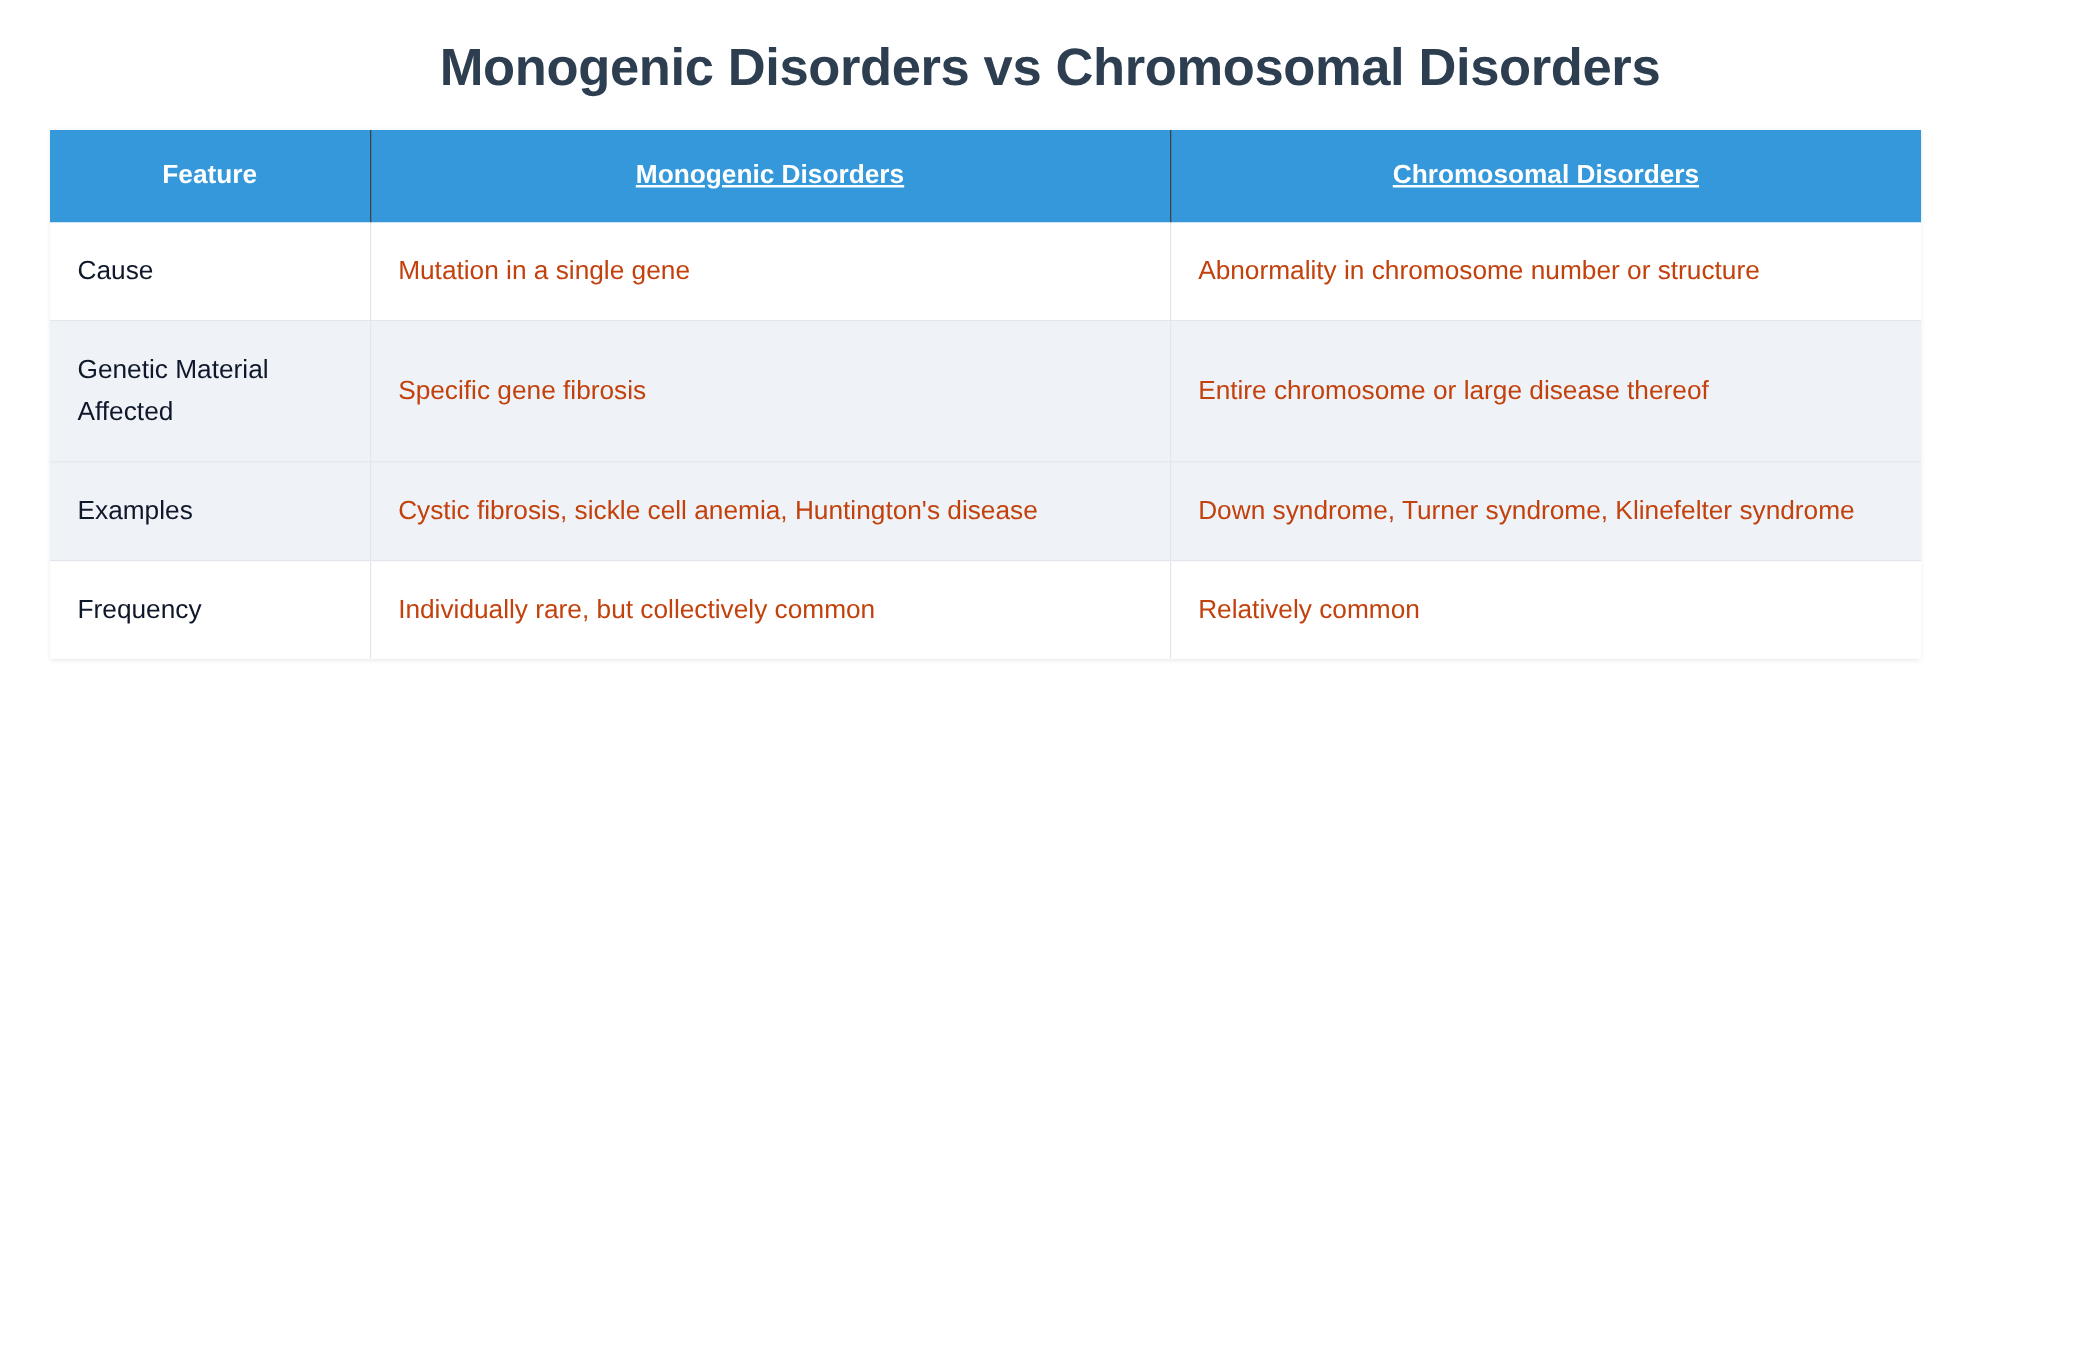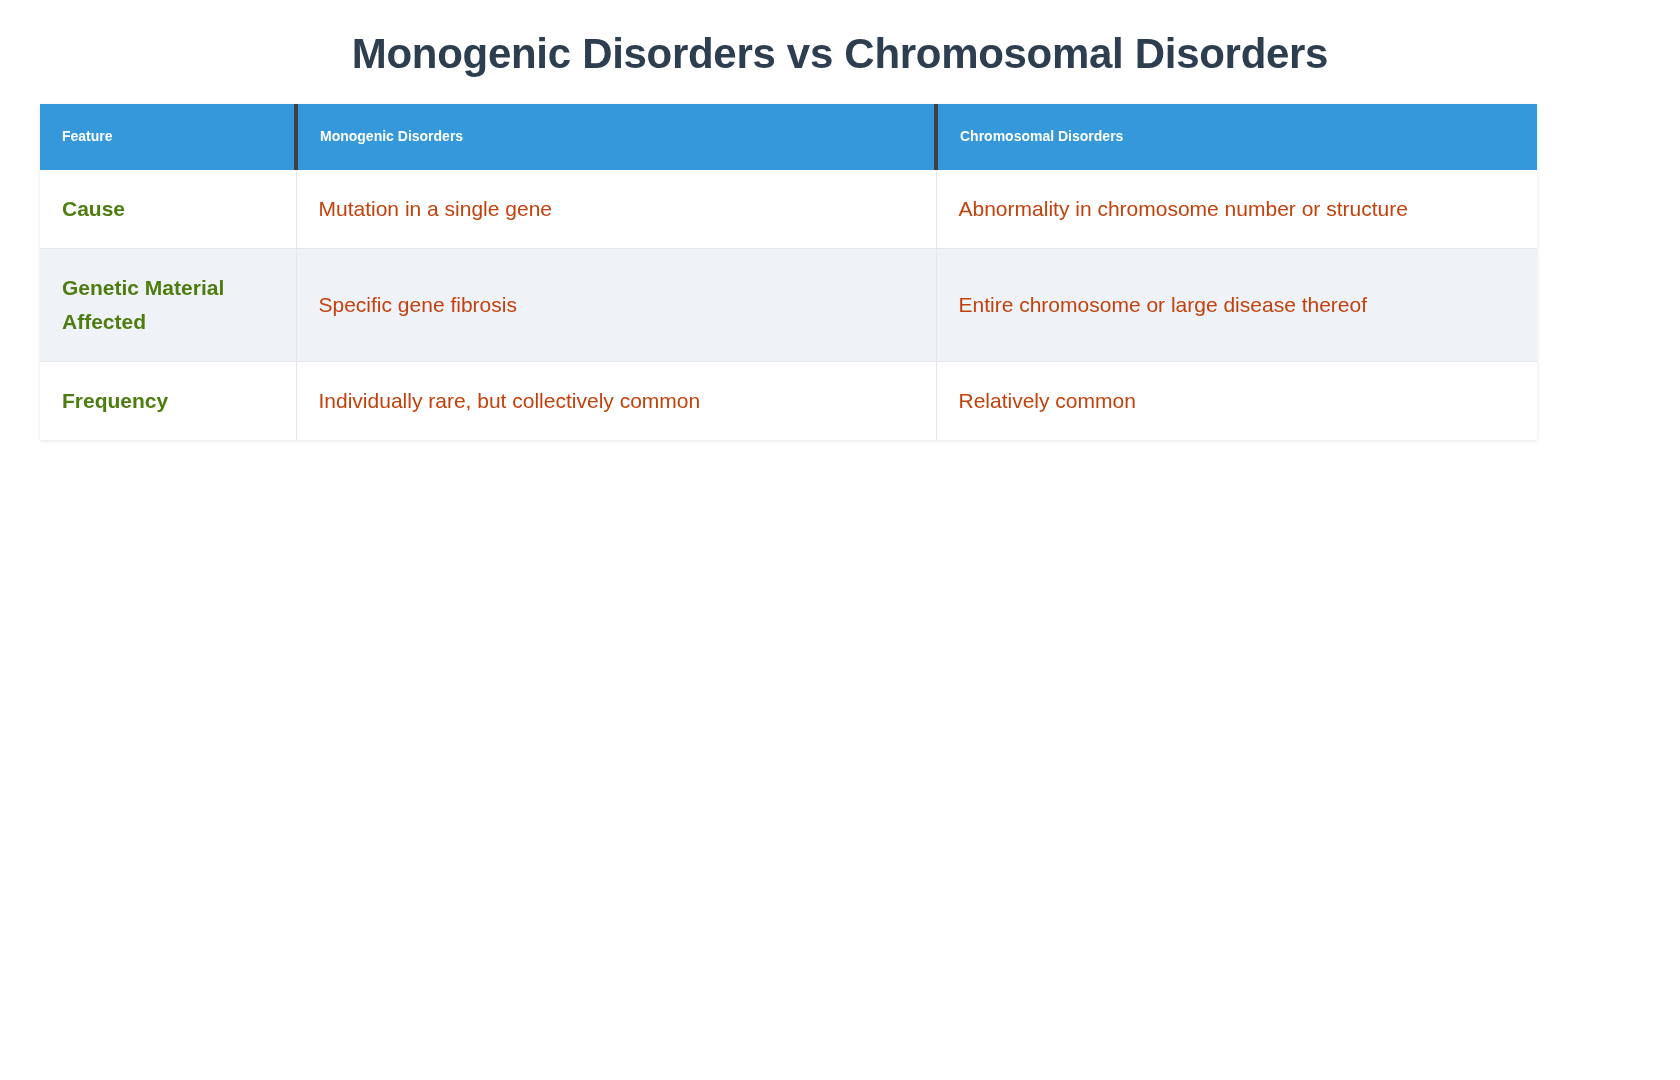--- a/index.html
+++ b/index.html
@@ -47,52 +47,53 @@
     table-layout: fixed;
     font-family: "Liberation Sans", sans-serif;
   }
   table.cmp col.c1 { width: 256px; }
   table.cmp col.c2 { width: 640px; }
   table.cmp col.c3 { width: 601px; }
 
   table.cmp thead th {
     background: #3498db;
     color: #ffffff;
-    font-size: 14px;
+    font-size: 21px;
     font-weight: bold;
-    text-align: left;
+    text-align: center;
     padding: 24px 22px 26px 22px;
     vertical-align: middle;
     border: none;
     box-sizing: border-box;
   }
   table.cmp thead th.sep {
-    border-left: 4px solid #404040;
+    border-left: 1px solid #404040;
+    text-decoration: underline;
   }
 
   table.cmp tbody td {
     font-size: 21px;
     color: #c2410c;
     padding: 22px 22px;
     vertical-align: middle;
     border-bottom: 1px solid #e3e6ea;
     border-right: 1px solid #e3e6ea;
     line-height: 1.62;
     box-sizing: border-box;
     word-wrap: break-word;
   }
   table.cmp tbody td:last-child {
     border-right: none;
   }
   table.cmp tbody tr:last-child td {
     border-bottom: none;
   }
   table.cmp tbody td.feature {
-    font-weight: bold;
-    color: #4d7c0f;
+    font-weight: normal;
+    color: #0f172a;
   }
   table.cmp tbody tr.alt td {
     background: #eff3f8;
   }
   table.cmp tbody tr.plain td {
     background: #ffffff;
   }
 </style>
 </head>
 <body>
@@ -119,20 +120,25 @@
         <tr class="plain">
           <td class="feature">Cause</td>
           <td>Mutation in a single gene</td>
           <td>Abnormality in chromosome number or structure</td>
         </tr>
         <tr class="alt">
           <td class="feature">Genetic Material Affected</td>
           <td>Specific gene fibrosis</td>
           <td>Entire chromosome or large disease thereof</td>
         </tr>
+        <tr class="alt">
+          <td class="feature">Examples</td>
+          <td>Cystic fibrosis, sickle cell anemia, Huntington's disease</td>
+          <td>Down syndrome, Turner syndrome, Klinefelter syndrome</td>
+        </tr>
         <tr class="plain">
           <td class="feature">Frequency</td>
           <td>Individually rare, but collectively common</td>
           <td>Relatively common</td>
         </tr>
       </tbody>
     </table>
   </div>
 
 </div>

